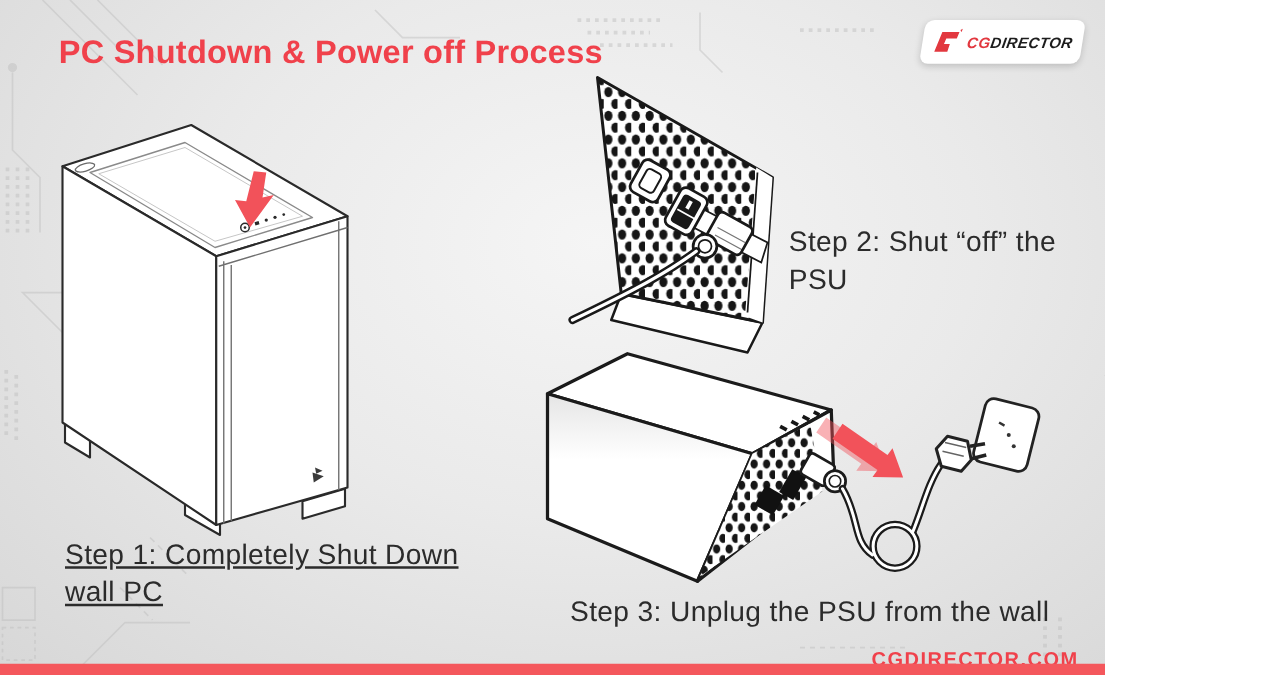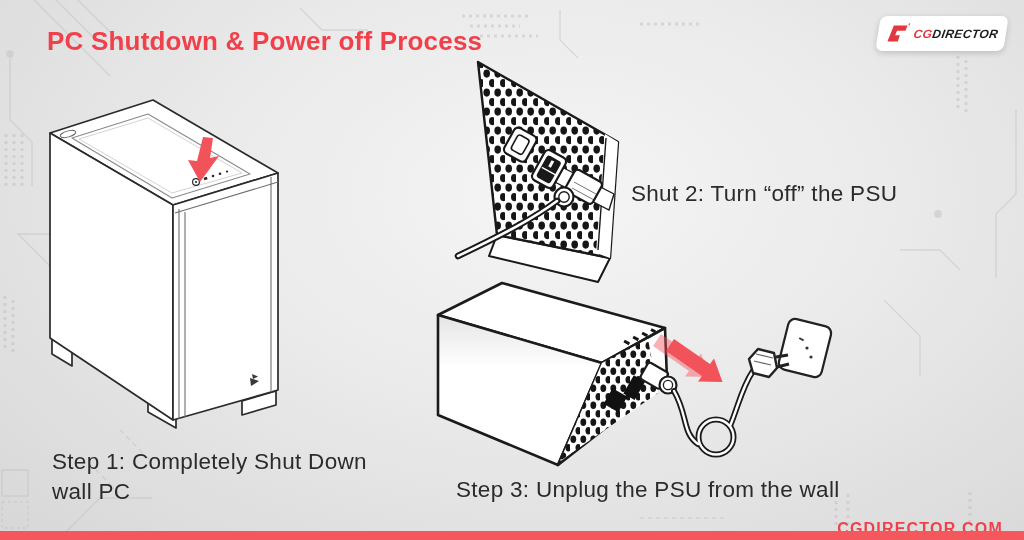--- a/index.html
+++ b/index.html
@@ -5,21 +5,21 @@
   :root{
     --accent-red:#F0414B;
     --footer-bar-red:#F4575C;
     --arrow-red:#F2525A;
     --text-dark:#2B2B2B;
     --outline-dark:#1E1E1E;
   }
   *{margin:0;padding:0;box-sizing:border-box;}
   body{font-family:"Liberation Sans", sans-serif;}
   .stage{
-    position:relative;width:1024px;height:540px;overflow:hidden;
+    position:relative;width:884px;height:540px;overflow:hidden;
     background:radial-gradient(ellipse at 54% 36%, #f5f5f5 0%, #eaeaea 45%, #d7d7d7 100%);
   }
   .circuit-bg{position:absolute;inset:0;pointer-events:none;}
   .page-title{
     position:absolute;left:47px;top:26px;
     font-size:26px;font-weight:800;letter-spacing:.2px;
     color:var(--accent-red);
   }
   .logo-badge{
     position:absolute;right:18px;top:16px;width:128px;height:35px;
@@ -28,21 +28,21 @@
     box-shadow:0 2px 6px rgba(0,0,0,.18);
     display:flex;align-items:center;justify-content:center;gap:5px;
   }
   .logo-text{font-size:12px;font-weight:900;font-style:italic;letter-spacing:.4px;white-space:nowrap;}
   .logo-text .cg{color:#E2383F;}
   .logo-text .director{color:#1d1d1d;}
   .step-label{
     position:absolute;color:var(--text-dark);
     font-size:22.5px;line-height:30px;letter-spacing:.3px;
   }
-  .step1-label{left:52px;top:447px;}
+  .step1-label{left:52px;top:429px;text-decoration:underline;}
   .step2-label{left:631px;top:179px;}
   .step3-label{left:456px;top:475px;}
   .illus{position:absolute;}
   .tower-illus{left:38px;top:92px;}
   .psu-rear-illus{left:450px;top:50px;}
   .psu-unplug-illus{left:420px;top:265px;}
   .footer-url{
     position:absolute;right:21px;top:520px;
     font-size:16px;font-weight:800;letter-spacing:1.2px;
     color:var(--accent-red);
@@ -230,19 +230,19 @@
       <path d="M338,84 L354,88 L357,103 L349,112 L333,108 L329,94 Z" fill="#ffffff" stroke="#222222" stroke-width="2.4" stroke-linejoin="round"></path>
       <path d="M334,96 L351,100 M336,89 L353,93" stroke="#222222" stroke-width="1.1" fill="none" opacity=".7"></path>
       <path d="M356,92 L368,90 M357,102 L369,99" stroke="#222222" stroke-width="3" fill="none"></path>
     </g>
   </svg>
 
   <div class="step-label step1-label">
     <div>Step 1: Completely Shut Down</div>
     <div>wall PC</div>
   </div>
-  <div class="step-label step2-label">Shut 2: Turn “off” the PSU</div>
+  <div class="step-label step2-label">Step 2: Shut “off” the PSU</div>
   <div class="step-label step3-label">Step 3: Unplug the PSU from the wall</div>
 
   <div class="footer-url">CGDIRECTOR.COM</div>
   <div class="footer-bar"></div>
 
 </div>
 
 </body></html>

